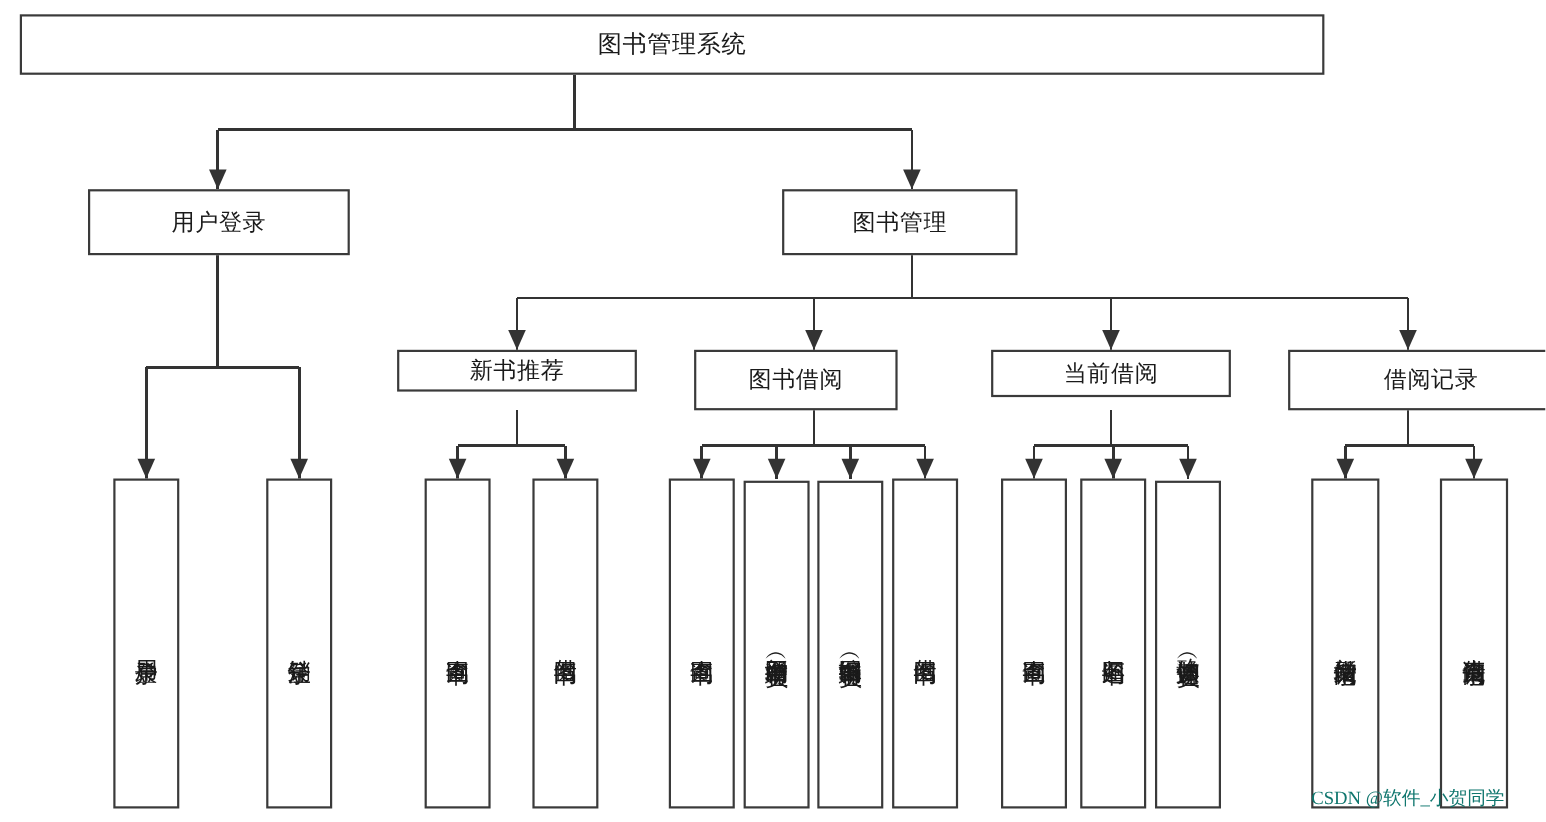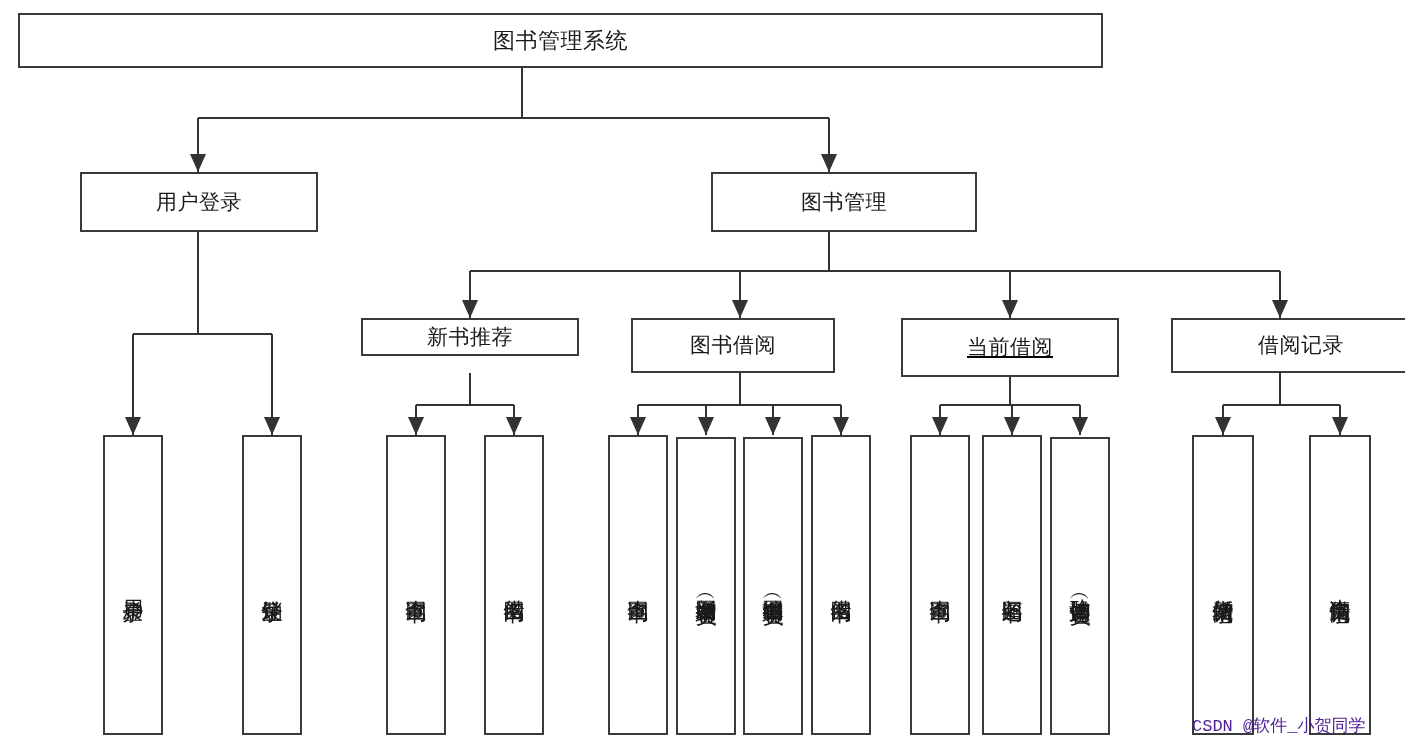--- a/index.html
+++ b/index.html
@@ -51,24 +51,24 @@
     font-size: 21px;
   }
   .node.root .label {
     font-size: 22px;
   }
   .watermark {
     position: absolute;
     left: 1192px;
     top: 714px;
     font-size: 17px;
-    color: #4c1d95;
+    color: #0f766e;
     z-index: 9;
     white-space: nowrap;
-    font-family: Liberation Mono, monospace;
+    font-family: Liberation Serif, serif;
   }
 </style>
 </head>
 <body>
 
 <div id="canvas">
   <svg id="edges" xmlns="http://www.w3.org/2000/svg">
       <g></g>
       <line x1="522" y1="68" x2="522" y2="118" stroke="#333333" stroke-width="2.5" shape-rendering="crispEdges"></line>
       <line x1="198" y1="118" x2="829" y2="118" stroke="#333333" stroke-width="2.5" shape-rendering="crispEdges"></line>
@@ -123,36 +123,36 @@
       <polygon points="1072,417 1088,417 1080,435" fill="#333333"></polygon>
       <g></g>
       <line x1="1280" y1="373" x2="1280" y2="405" stroke="#333333" stroke-width="2.5" shape-rendering="crispEdges"></line>
       <line x1="1223" y1="405" x2="1340" y2="405" stroke="#333333" stroke-width="2.5" shape-rendering="crispEdges"></line>
       <line x1="1223" y1="405" x2="1223" y2="435" stroke="#333333" stroke-width="2.5" shape-rendering="crispEdges"></line>
       <polygon points="1215,417 1231,417 1223,435" fill="#333333"></polygon>
       <line x1="1340" y1="405" x2="1340" y2="435" stroke="#333333" stroke-width="2.5" shape-rendering="crispEdges"></line>
       <polygon points="1332,417 1348,417 1340,435" fill="#333333"></polygon>
     </svg>
   <div id="nodes-layer">
-      <div class="node root" style="left: 18px; top: 13px; width: 1085px; height: 55px;">
+      <div class="node root" style="left: 18px; top: 13px; width: 1186px; height: 55px;">
         <span class="label">图书管理系统</span>
       </div>
       <div class="node" style="left: 80px; top: 172px; width: 238px; height: 60px;">
         <span class="label">用户登录</span>
       </div>
-      <div class="node" style="left: 711px; top: 172px; width: 266px; height: 60px;">
+      <div class="node" style="left: 711px; top: 172px; width: 214px; height: 60px;">
         <span class="label">图书管理</span>
       </div>
       <div class="node" style="left: 361px; top: 318px; width: 218px; height: 38px;">
         <span class="label">新书推荐</span>
       </div>
-      <div class="node" style="left: 631px; top: 318px; width: 204px; height: 55px;">
+      <div class="node" style="left: 631px; top: 318px; width: 185px; height: 55px;">
         <span class="label">图书借阅</span>
       </div>
-      <div class="node" style="left: 901px; top: 318px; width: 218px; height: 59px; text-decoration: underline;">
+      <div class="node" style="left: 901px; top: 318px; width: 218px; height: 43px;">
         <span class="label">当前借阅</span>
       </div>
       <div class="node" style="left: 1171px; top: 318px; width: 260px; height: 55px;">
         <span class="label">借阅记录</span>
       </div>
       <div class="node vertical" style="left: 103px; top: 435px; width: 60px; height: 300px;">
         <span class="label">用户登录</span>
       </div>
       <div class="node vertical" style="left: 242px; top: 435px; width: 60px; height: 300px;">
         <span class="label">注销登录</span>

